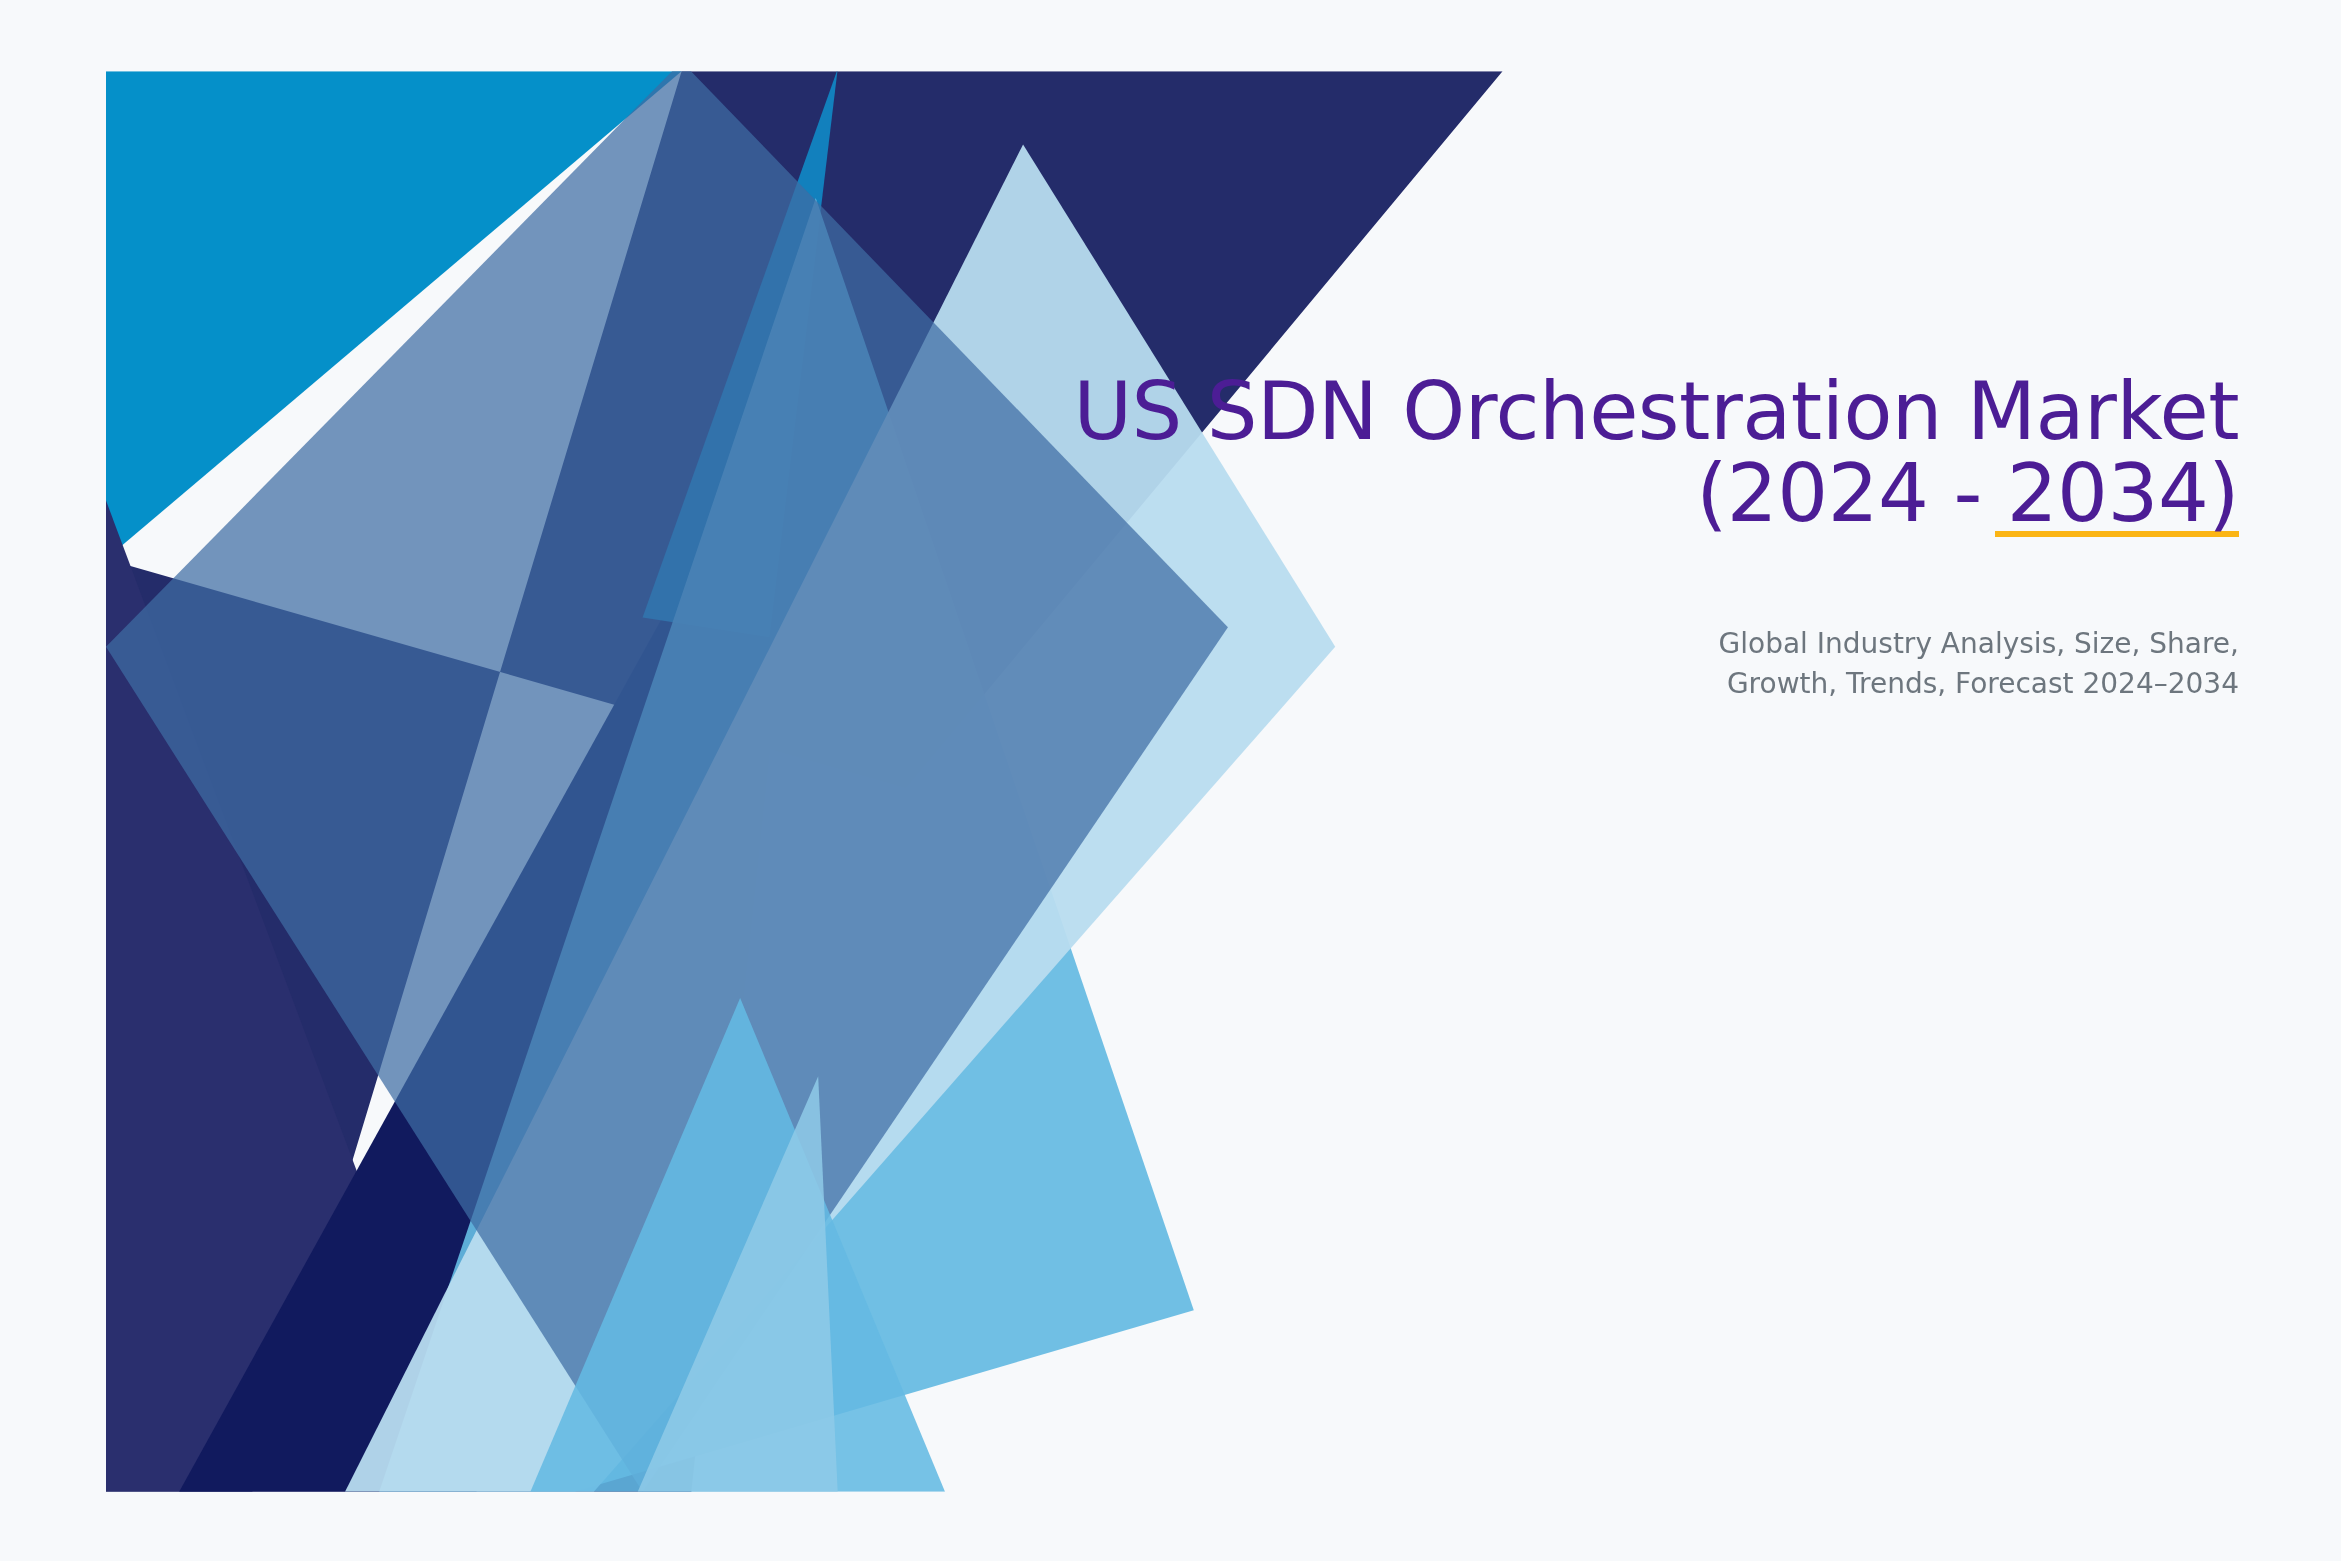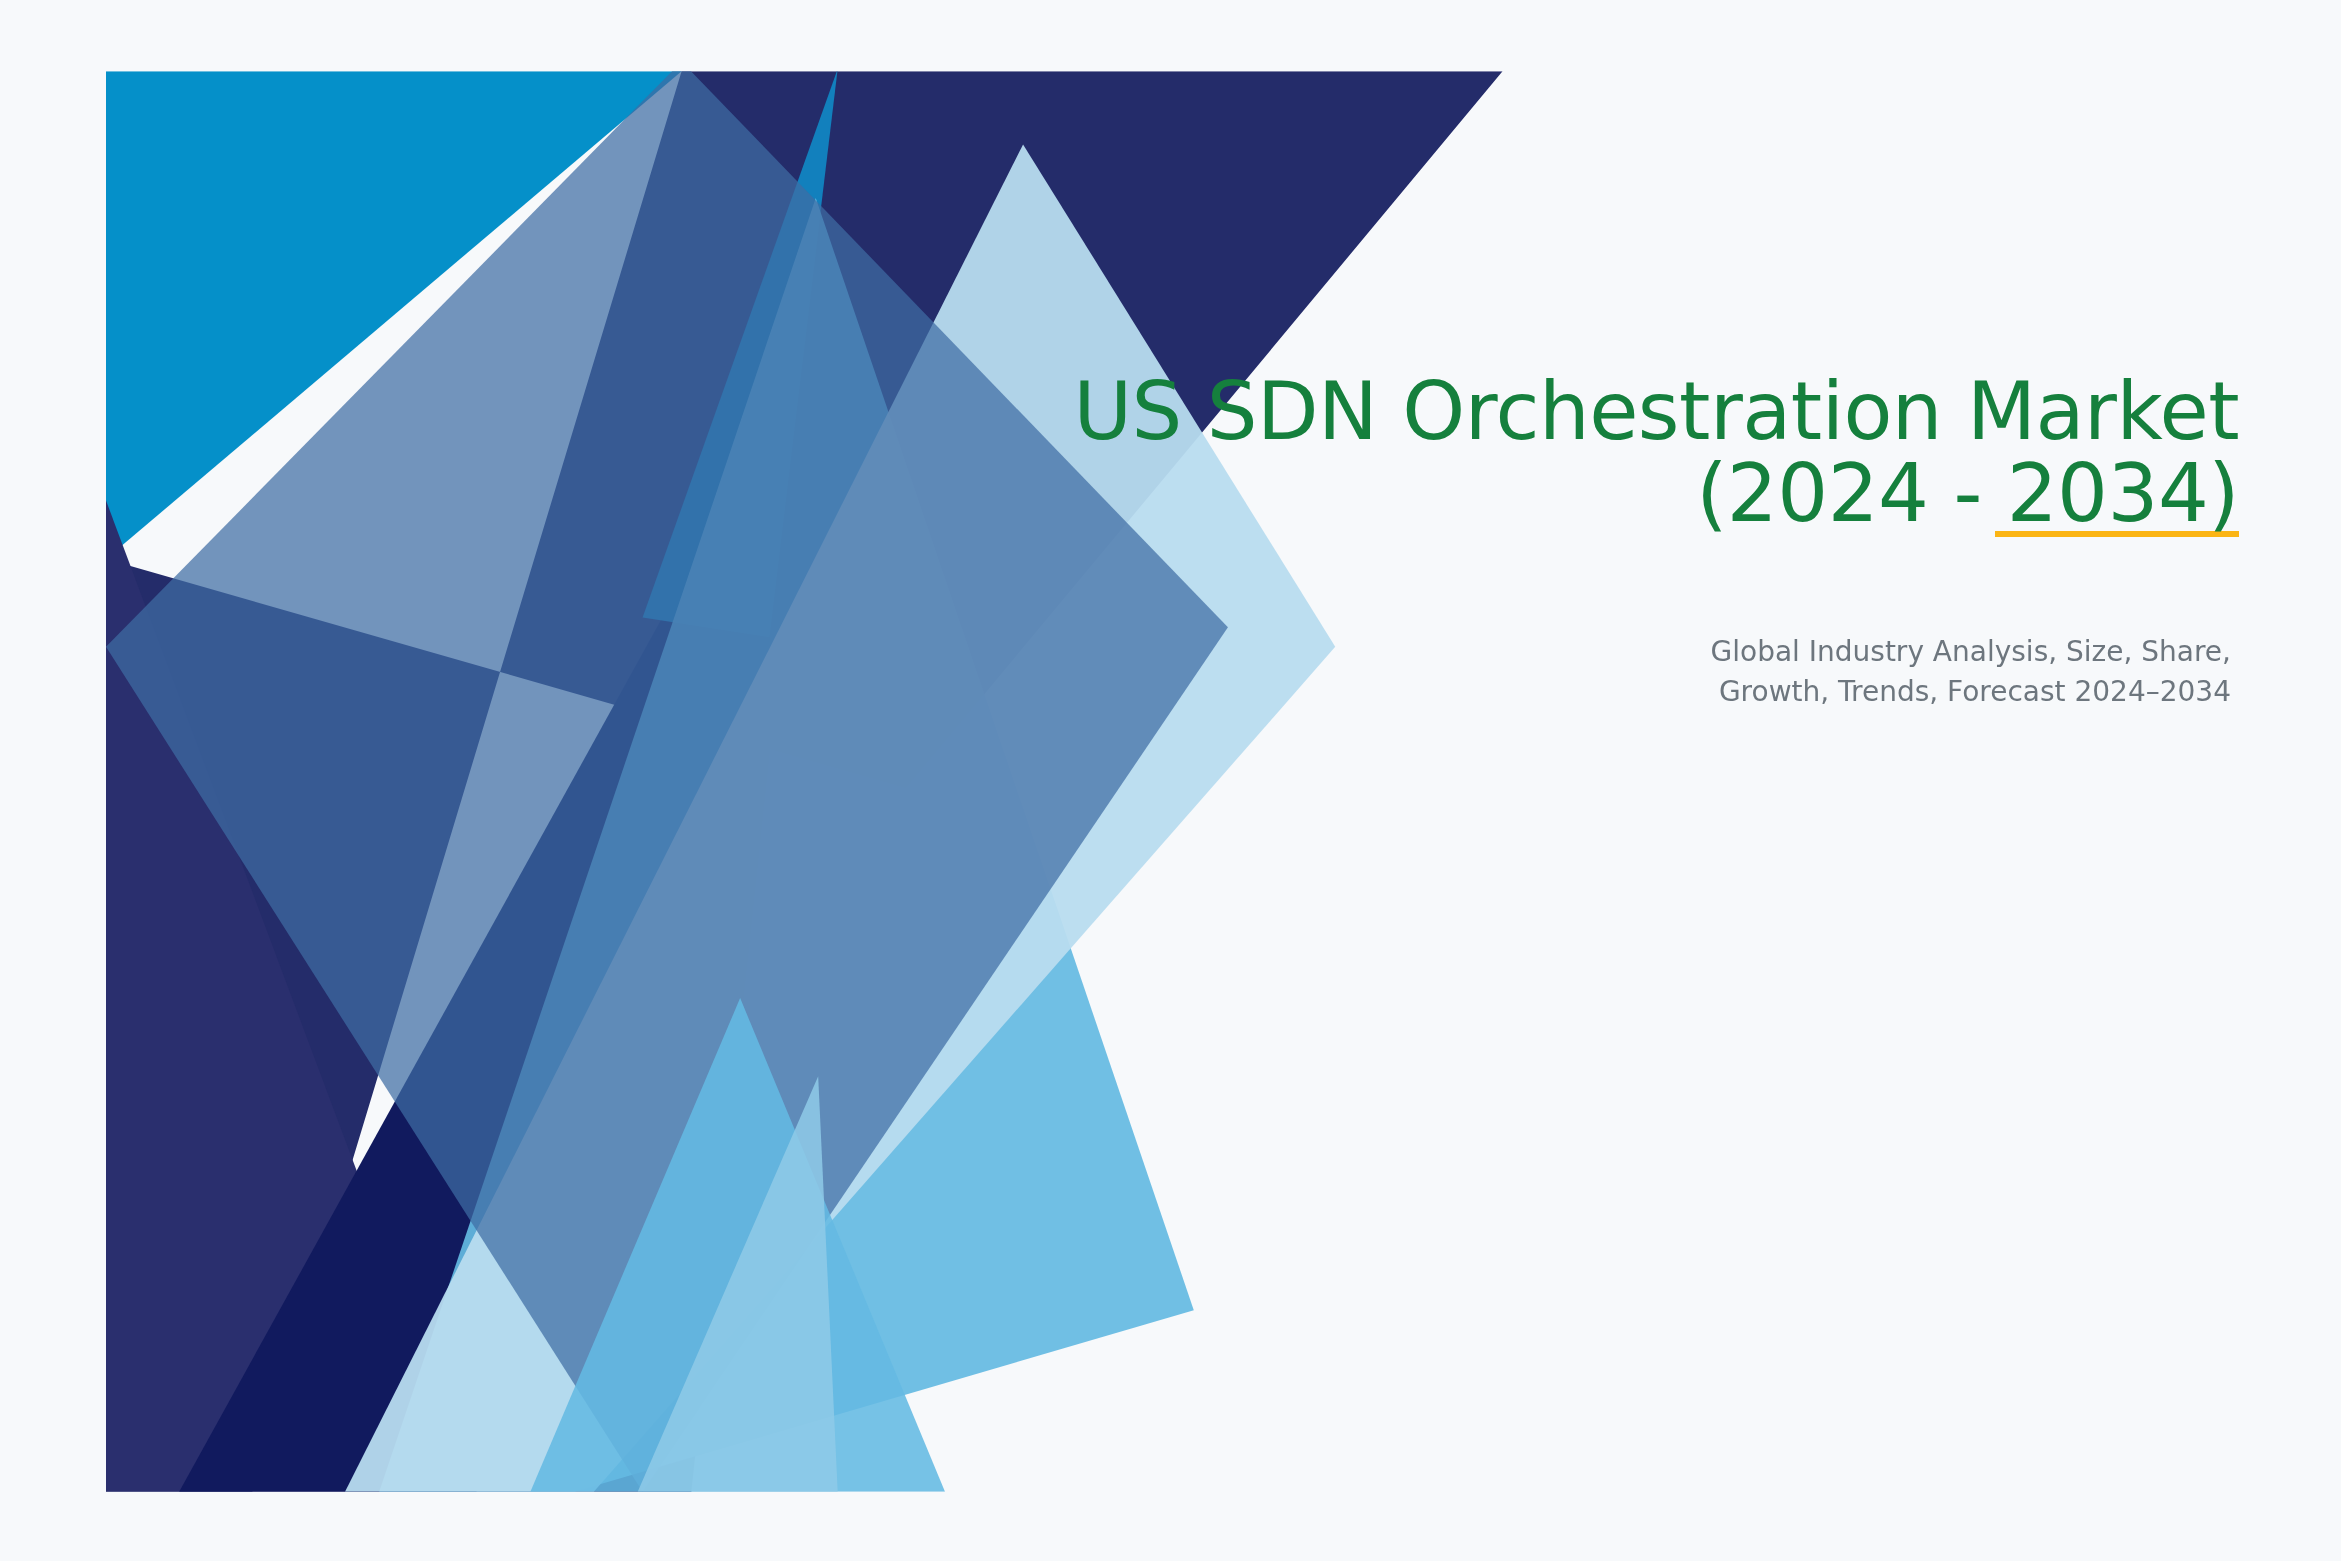--- a/index.html
+++ b/index.html
@@ -62,26 +62,26 @@
 
   #page-title {
     position: relative;
     z-index: 2;
     margin: 0;
     font-family: "DejaVu Sans", sans-serif;
     font-weight: 400;
     font-size: 80px;
     line-height: 1.02;
     letter-spacing: -0.5px;
-    color: #15803d;
+    color: #4c1d95;
     text-align: right;
   }
 
   #page-subtitle {
-    margin: 8px;
+    margin: 0;
     padding-top: 90px;
     font-family: "DejaVu Sans", sans-serif;
     font-weight: 400;
     font-size: 28px;
     line-height: 1.42;
     color: #6d767e;
     white-space: pre-line;
   }
 </style>
 </head>

